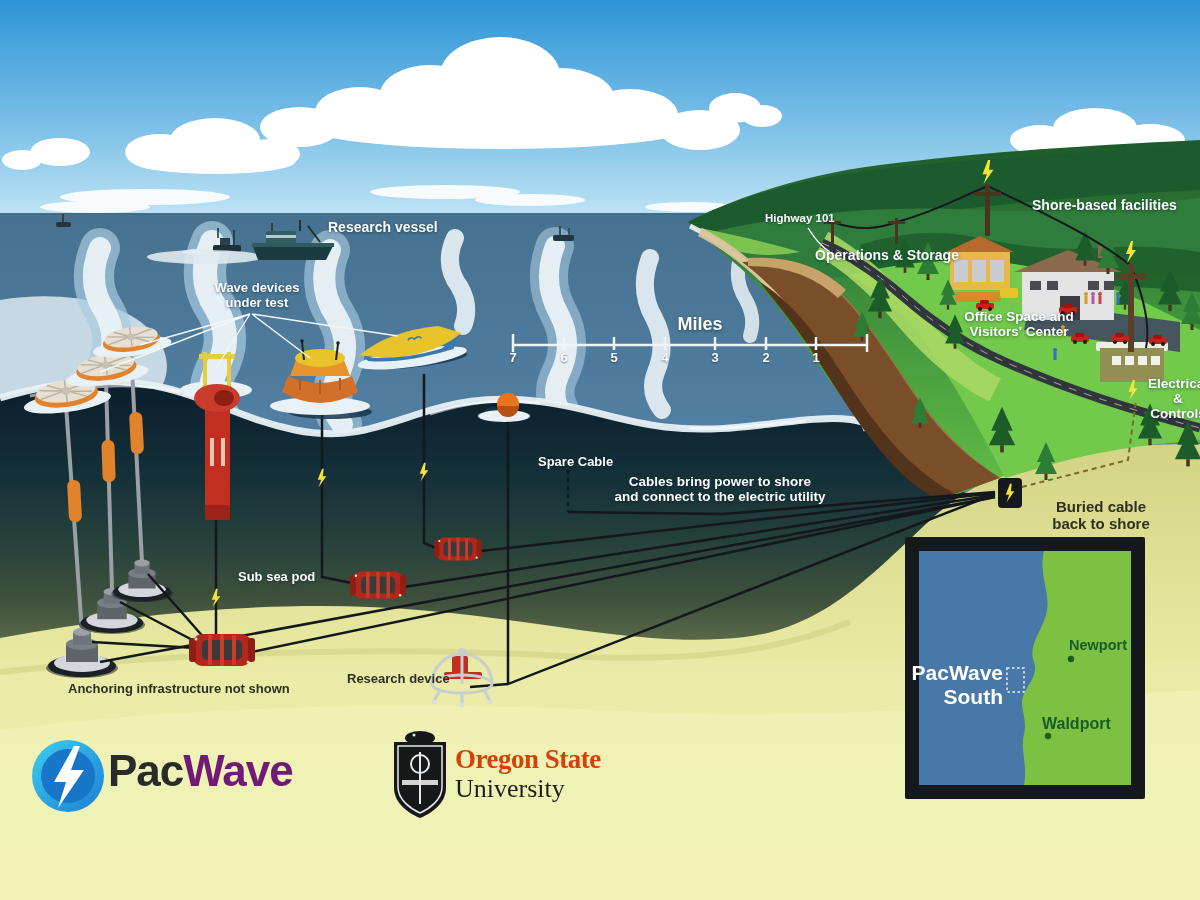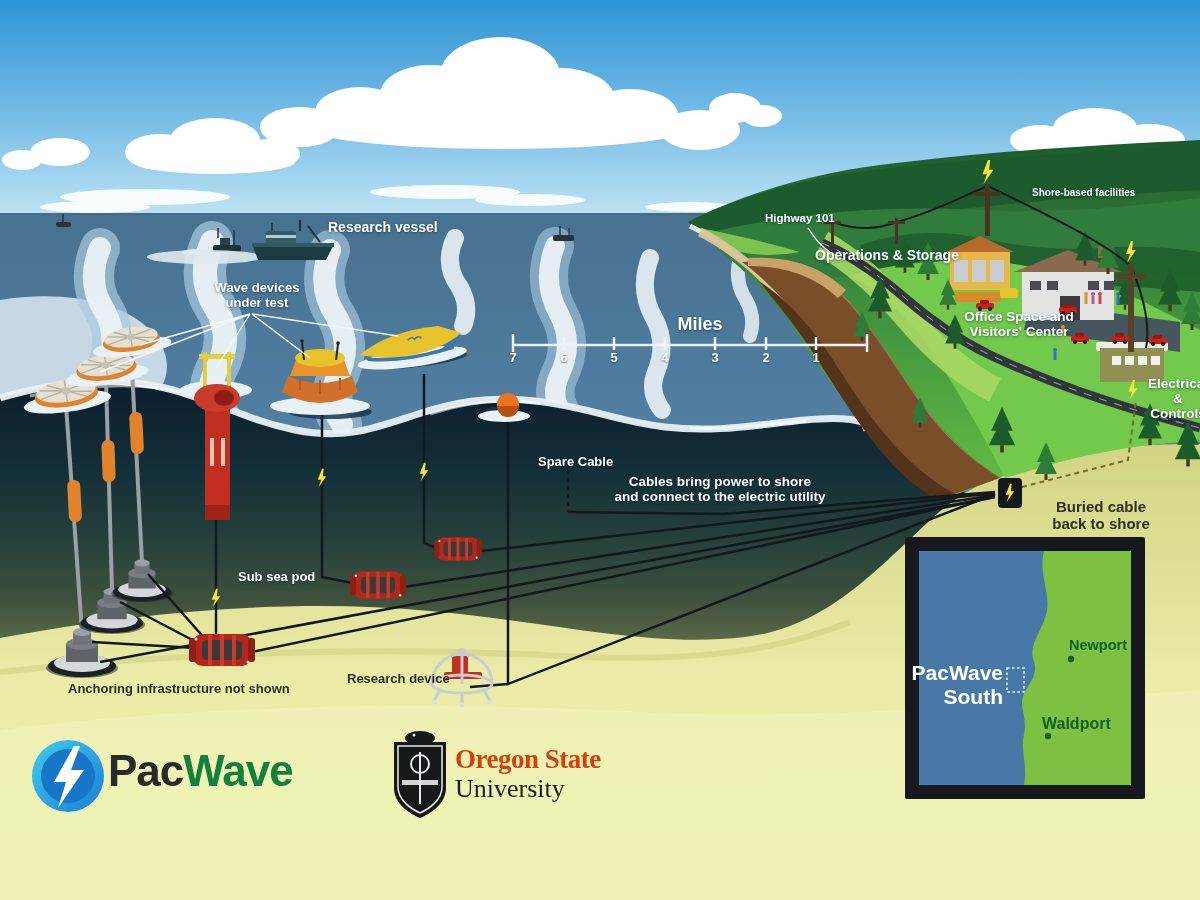--- a/index.html
+++ b/index.html
@@ -11,21 +11,21 @@
   .d{color:#2F2F22;}
   .c{transform:translateX(-50%);text-align:center;margin-left:10px;}
   .pre{white-space:pre-line;}
   .mapgreen{color:#1A5C28;}
   .tick-num{position:absolute;width:20px;text-align:center;font-weight:700;
             color:#FAFCFD;font-size:13px;text-shadow:0 1px 2px rgba(8,28,40,.5);}
   .site-label{color:#FFFFFF;text-shadow:none;font-weight:700;}
   .pacwave-text{position:absolute;left:108px;top:746px;font-size:44px;font-weight:700;
                 letter-spacing:-1px;}
   .pacwave-text .p1{color:#2A2A2A;}
-  .pacwave-text .p2{color:#15803d;}
+  .pacwave-text .p2{color:#701a75;}
   .osu1{position:absolute;left:455px;top:744px;font-family:"Liberation Serif",serif;
         font-size:27px;font-weight:700;color:#D73F09;letter-spacing:-0.5px;}
   .osu2{position:absolute;left:455px;top:774px;font-family:"Liberation Serif",serif;
         font-size:26px;color:#1E1E1E;}
 </style>
 </head>
 <body>
 
 <div class="stage">
 
@@ -480,21 +480,21 @@
     <rect x="402" y="780" width="36" height="5" fill="#E8E8E8" opacity="0.9"></rect>
     <circle cx="414" cy="735" r="1.5" fill="#E8E8E8"></circle>
   </g>
 </svg>
 
 <div class="lbl w" style="left:328px;top:220px;font-size:14px">Research vessel</div>
 <div class="lbl w c pre" style="left:247px;top:281px;font-size:13px">Wave devices
 under test</div>
 <div class="lbl w" style="left:765px;top:212px;font-size:11.5px">Highway 101</div>
 <div class="lbl w" style="left:815px;top:248px;font-size:14px">Operations &amp; Storage</div>
-<div class="lbl w" style="left:1032px;top:187px;font-size:10px">Shore-based facilities</div>
+<div class="lbl w" style="left:1032px;top:198px;font-size:14px">Shore-based facilities</div>
 <div class="lbl w c pre" style="left:1009px;top:309px;font-size:13.5px">Office Space and
 Visitors' Center</div>
 <div class="lbl w c pre" style="left:1168px;top:376px;font-size:13.5px">Electrical
 &amp; Controls</div>
 <div class="lbl w c" style="left:690px;top:314px;font-size:18px">Miles</div>
 <span class="tick-num" style="left:503px;top:350px">7</span>
 <span class="tick-num" style="left:554px;top:350px">6</span>
 <span class="tick-num" style="left:604px;top:350px">5</span>
 <span class="tick-num" style="left:655px;top:350px">4</span>
 <span class="tick-num" style="left:705px;top:350px">3</span>

